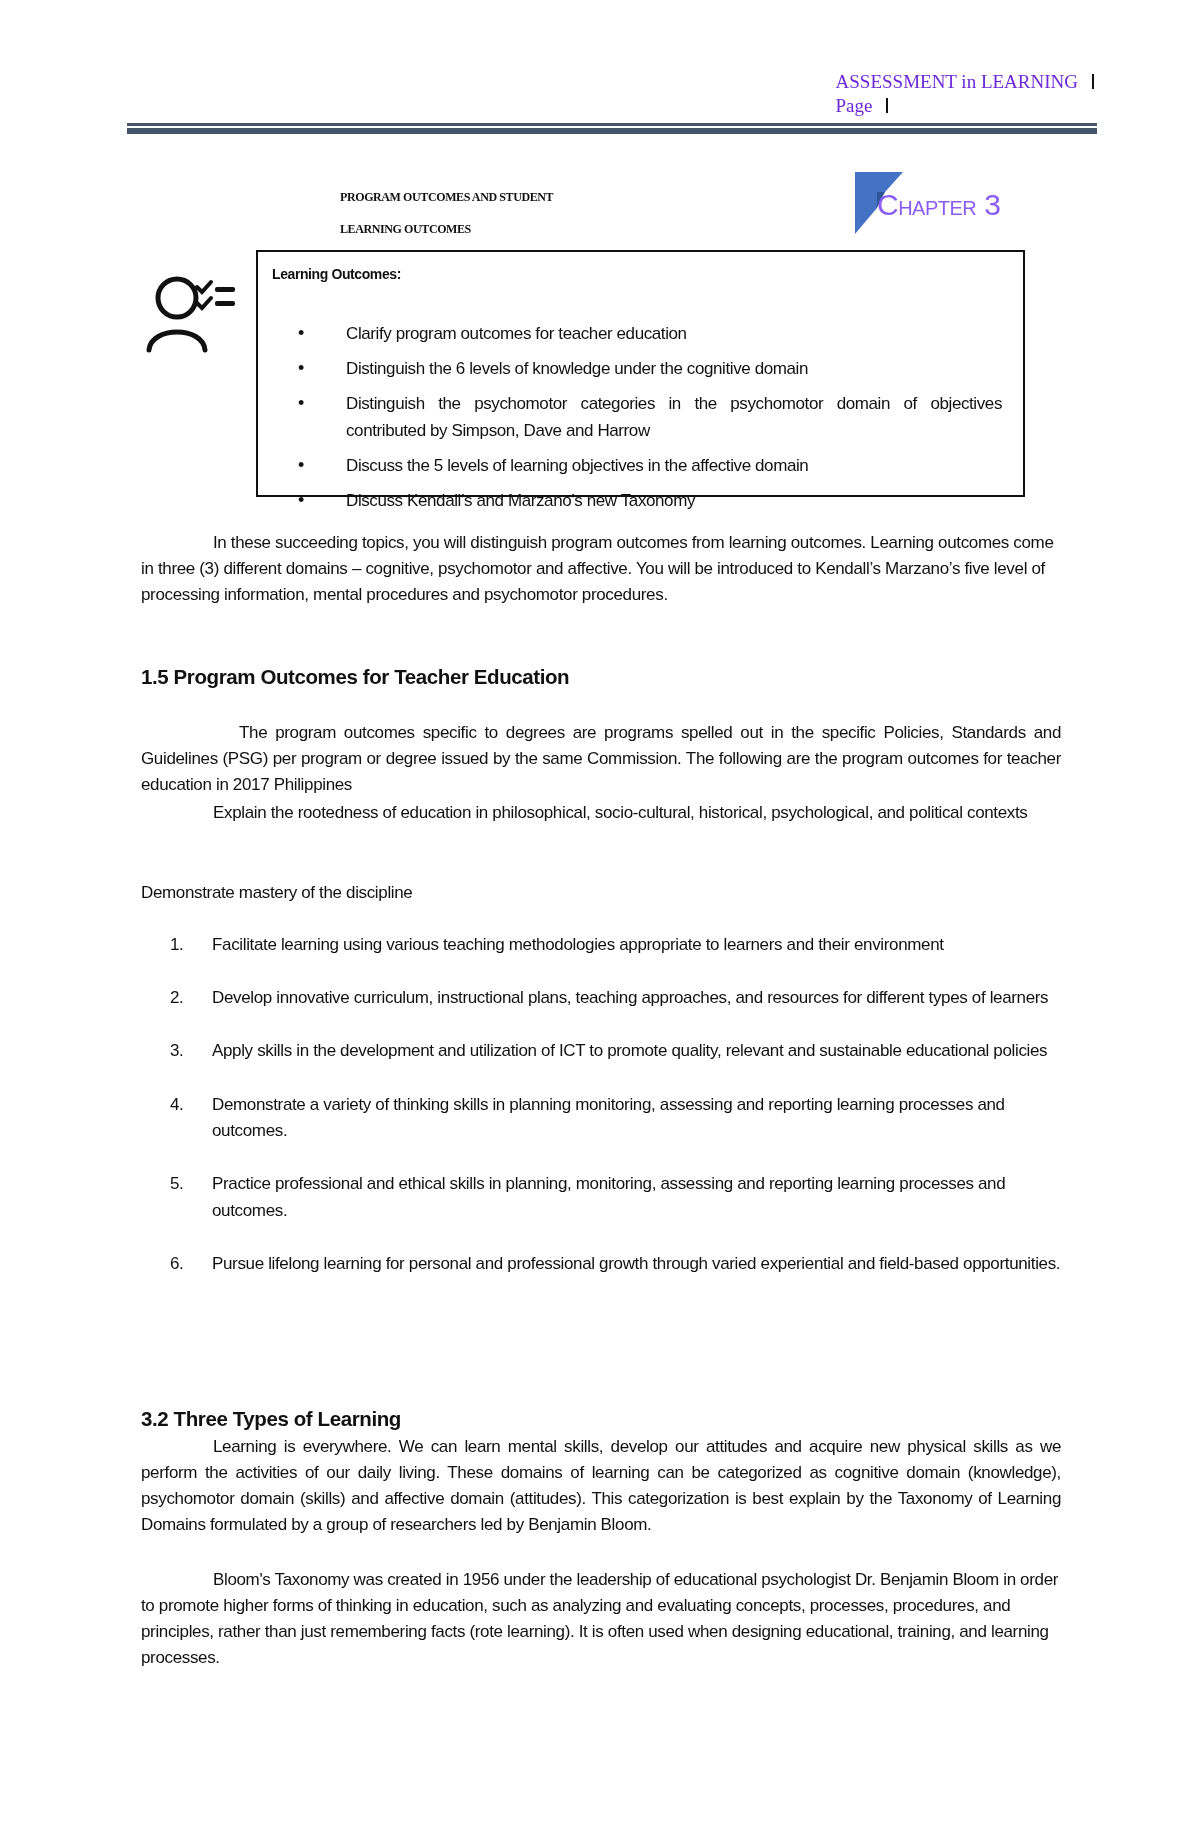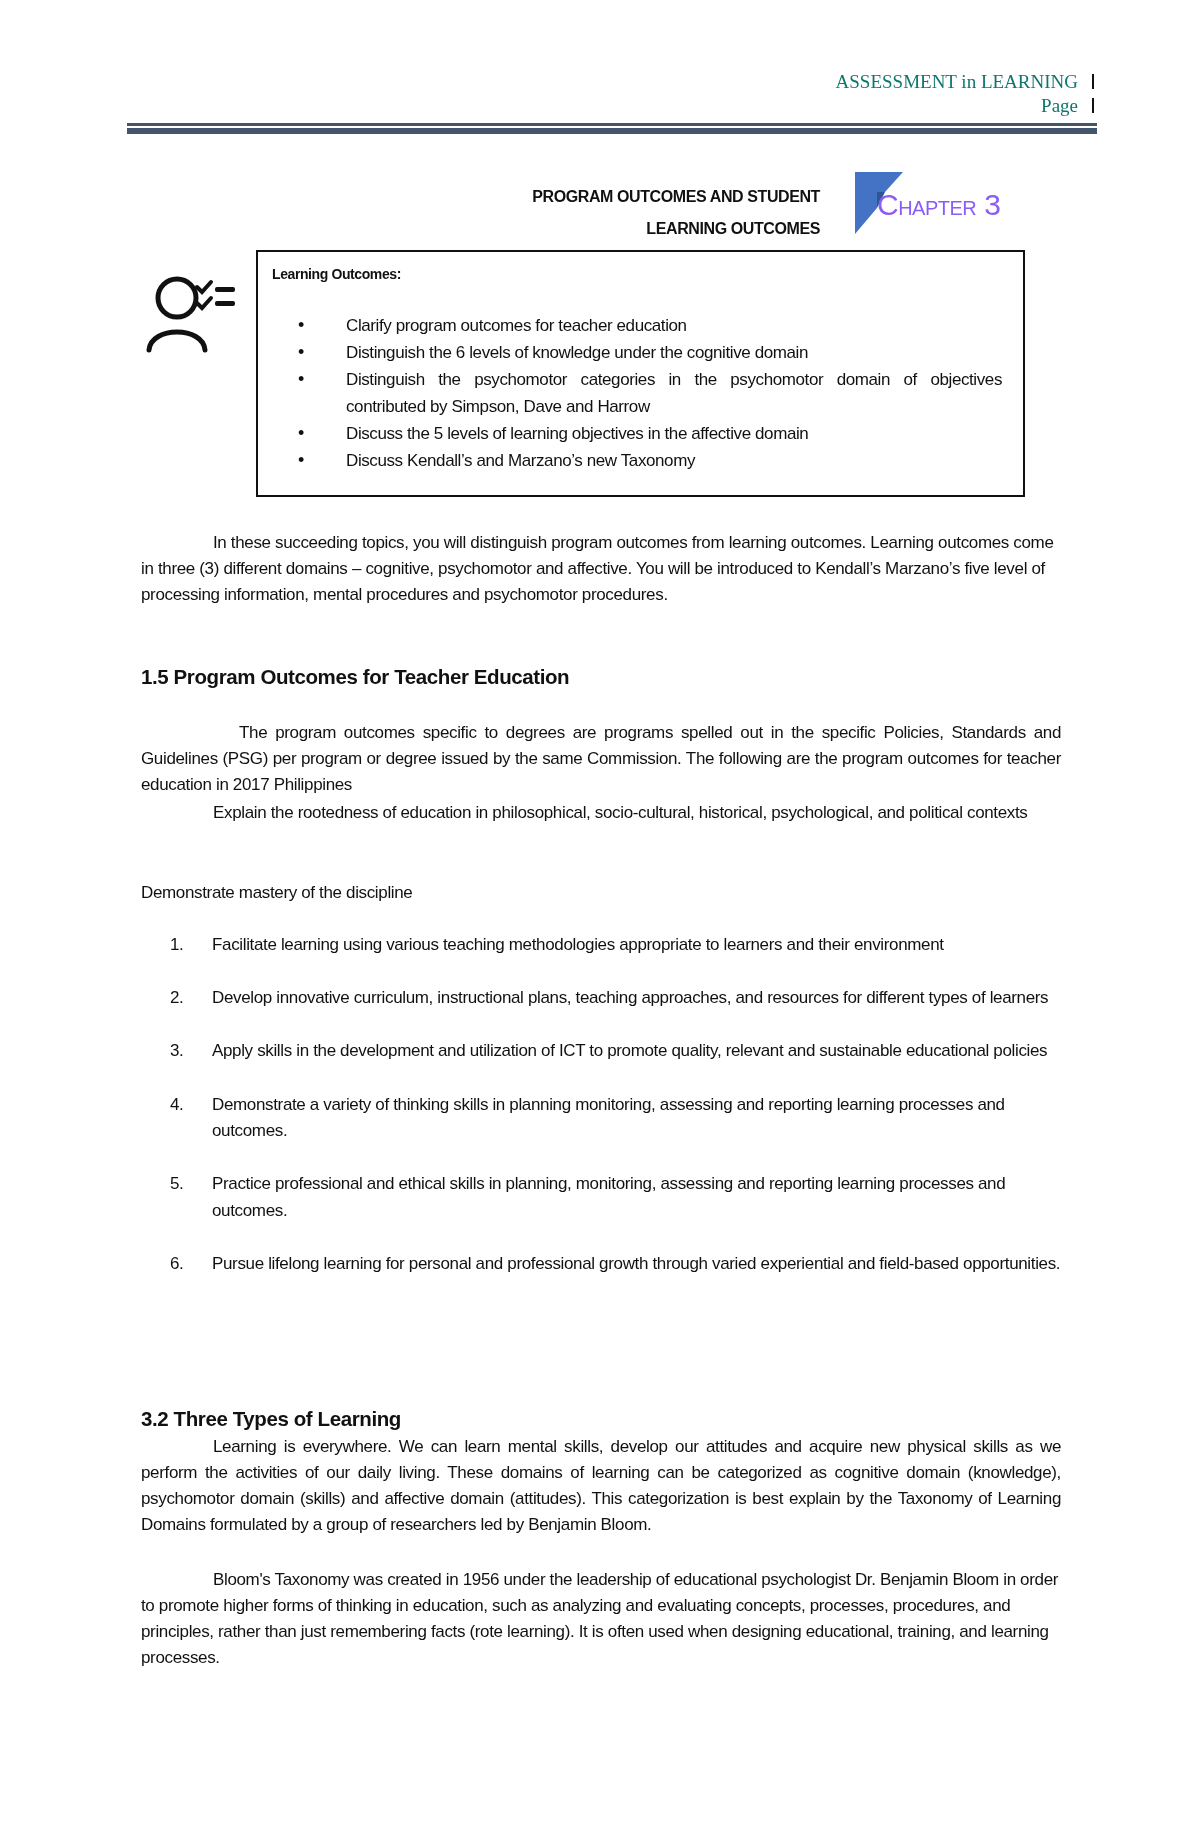--- a/index.html
+++ b/index.html
@@ -1,30 +1,30 @@
 <!DOCTYPE html>
 <html><head>
 <meta charset="utf-8">
 <style>
   html, body { margin: 0; padding: 0; background: #ffffff; }
   body { width: 1200px; height: 1835px; position: relative; overflow: hidden;
          font-family: "Liberation Sans", "DejaVu Sans", sans-serif; color: #111; }
   .abs { position: absolute; }
-  .hdr { font-family: "Liberation Serif", "DejaVu Serif", serif; font-size: 19px; color: #0f766e; text-align: right; }
+  .hdr { font-family: "Liberation Serif", "DejaVu Serif", serif; font-size: 19px; color: #6d28d9; }
   .hdr .bar { display: inline-block; width: 2px; height: 15px; background: #111; margin-left: 14px; vertical-align: -1px; }
   .rule1 { left: 127px; width: 970px; top: 123px; height: 3px; background: #44546a; }
   .rule2 { left: 127px; width: 970px; top: 128px; height: 6px; background: #44546a; }
-  .title { font-weight: bold; font-size: 16px; text-align: right; line-height: 32px; letter-spacing: -0.4px; }
+  .title { font-weight: bold; font-size: 12px; text-align: left; line-height: 32px; letter-spacing: -0.4px; font-family: Liberation Serif, serif; }
   .chapter-mark { left: 855px; top: 172px; width: 48px; height: 62px; }
   .chapter-text { left: 877px; top: 188px; font-size: 30px; letter-spacing: -0.5px; color: #8b5cf6; }
   .chapter-text .sc { font-size: 20px; }
   .lo-box { left: 256px; top: 250px; width: 765px; height: 243px; border: 2.5px solid #111; }
   .lo-head { font-weight: bold; font-size: 14px; letter-spacing: -0.4px; position: absolute; left: 14px; top: 14px; }
   .lo-list { position: absolute; left: 22px; top: 60px; width: 722px; margin: 0; padding: 0; list-style: none; }
-  .lo-list li { position: relative; padding-left: 66px; font-size: 17px; line-height: 27px; letter-spacing: -0.4px; text-align: justify; }
+  .lo-list li { position: relative; padding-left: 66px; font-size: 17px; line-height: 27px; letter-spacing: -0.4px; text-align: justify; margin-top: 8px; }
   .lo-list li::before { content: "•"; position: absolute; left: 18px; top: 0; font-size: 18px; }
   .para { left: 141px; width: 920px; font-size: 17px; line-height: 26px; letter-spacing: -0.35px; }
   .para .ind { display: inline-block; width: 72px; }
   .just { text-align: justify; }
   .h2 { left: 141px; font-weight: bold; font-size: 20.5px; letter-spacing: -0.4px; }
   .num-list { left: 170px; width: 900px; margin: 0; padding: 0; list-style: none; }
   .num-list li { position: relative; padding-left: 42px; font-size: 17px; line-height: 26.6px; letter-spacing: -0.35px; margin-bottom: 26.6px; }
   .num-list li .n { position: absolute; left: 0; top: 0; }
 </style>
 </head>

